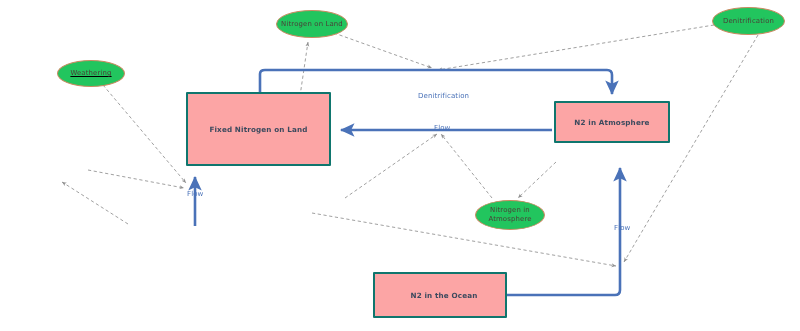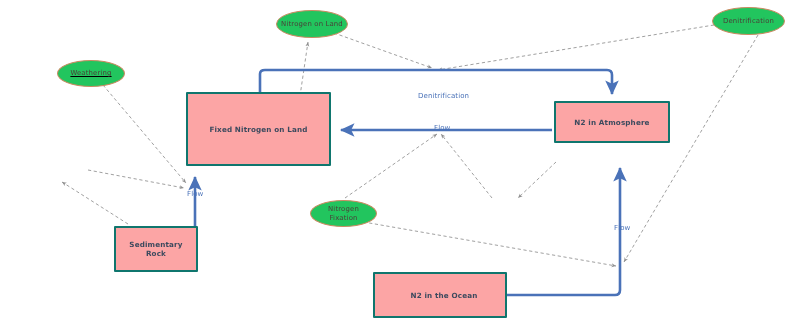--- a/index.html
+++ b/index.html
@@ -122,45 +122,43 @@
   </svg>
 
   <div class="node box" style="left:186px; top:92px; width:145px; height:74px;">
     <span class="node-label">Fixed Nitrogen on Land</span>
   </div>
 
   <div class="node box" style="left:554px; top:101px; width:116px; height:42px;">
     <span class="node-label">N2 in Atmosphere</span>
   </div>
 
-  <div class="node box" style="left:114px; top:226px; width:84px; height:46px;">
-    <span class="node-label">Sedimentary Rock</span>
-  </div>
 
   <div class="node box" style="left:373px; top:272px; width:134px; height:46px;padding-left:8px;">
     <span class="node-label">N2 in the Ocean</span>
   </div>
 
   <div class="node ellipse" style="left:276px; top:10px; width:72px; height:28px;">
     <span class="node-label">Nitrogen on Land</span>
   </div>
 
   <div class="node ellipse" style="left:712px; top:7px; width:73px; height:28px;">
     <span class="node-label">Denitrification</span>
   </div>
 
   <div class="node ellipse" style="left:57px; top:60px; width:68px; height:27px;text-decoration:underline;">
     <span class="node-label">Weathering</span>
   </div>
 
 
-  <div class="node ellipse" style="left:310px; top:200px; width:67px; height:27px;">
-    <span class="node-label">Nitrogen Fixation</span>
+
+  <div class="node ellipse" style="left:475px; top:200px; width:70px; height:30px;">
+    <span class="node-label">Nitrogen in
+Atmosphere</span>
   </div>
-
 
   <div class="edge-label" style="left:418px; top:92px;">Denitrification</div>
 
   <div class="edge-label" style="left:434px; top:124px;">Flow</div>
 
   <div class="edge-label" style="left:187px; top:190px;">Flow</div>
 
   <div class="edge-label" style="left:614px; top:224px;">Flow</div>
 
 </div>

